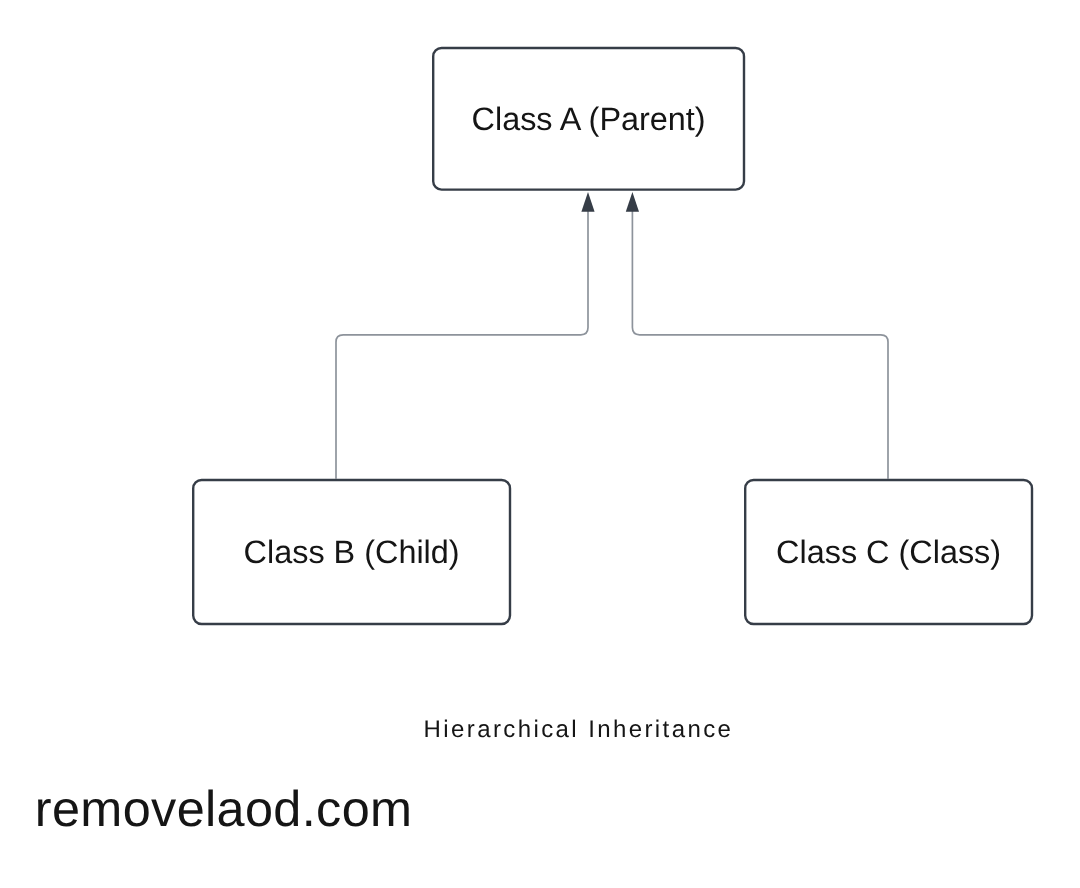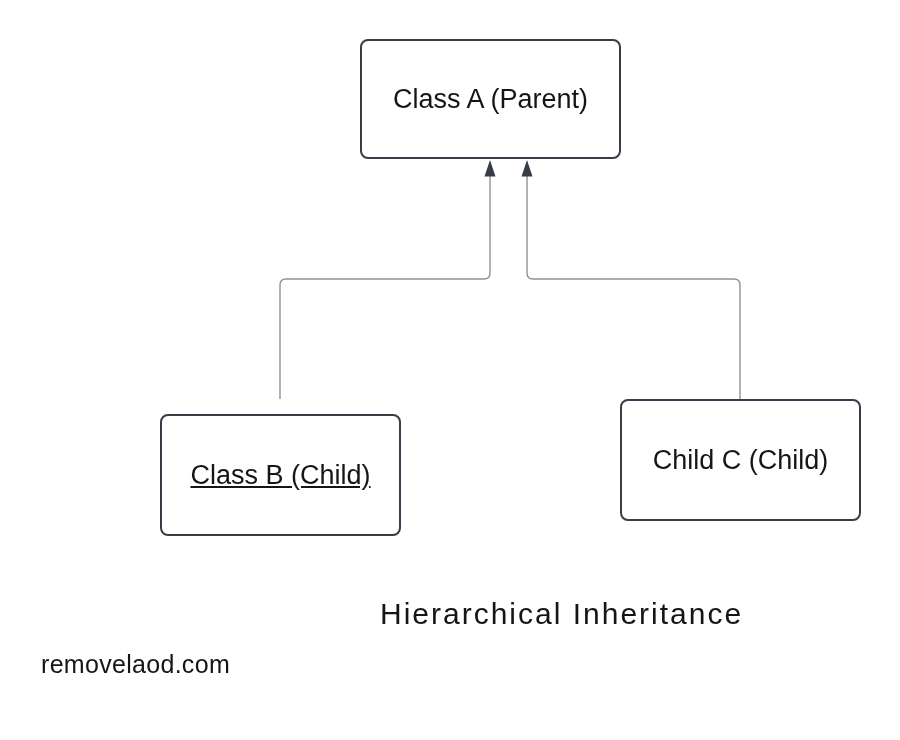--- a/index.html
+++ b/index.html
@@ -43,36 +43,36 @@
     border: 2px solid var(--shape-border);
     border-radius: 8px;
     display: flex;
     align-items: center;
     justify-content: center;
     color: var(--text);
     font-size: 27px;
     line-height: 1.2;
   }
   .node-a { left: 360px; top: 39px;  width: 261px; height: 120px; }
-  .node-b { left: 160px; top: 414px; width: 241px; height: 122px; text-decoration: underline; }
+  .node-b { left: 160px; top: 399px; width: 266px; height: 122px; }
   .node-c { left: 620px; top: 399px; width: 241px; height: 122px; }
   .diagram-title {
     position: absolute;
-    left: 380px;
+    left: 353px;
     top: 597px;
-    font-size: 30px;
+    font-size: 20px;
     letter-spacing: 2px;
     color: var(--text);
     white-space: nowrap;
   }
   .watermark {
     position: absolute;
-    left: 41px;
+    left: 29px;
     top: 650px;
-    font-size: 25px;
+    font-size: 42px;
     letter-spacing: 0.3px;
     color: var(--text);
     white-space: nowrap;
   }
 </style>
 </head>
 <body>
 
 <div class="canvas">
 
@@ -87,20 +87,20 @@
 
   <div class="node node-a">
     <span class="node-label">Class A (Parent)</span>
   </div>
 
   <div class="node node-b">
     <span class="node-label">Class B (Child)</span>
   </div>
 
   <div class="node node-c">
-    <span class="node-label">Child C (Child)</span>
+    <span class="node-label">Class C (Class)</span>
   </div>
 
   <div class="diagram-title">Hierarchical Inheritance</div>
 
   <div class="watermark">removelaod.com</div>
 
 </div>
 
 </body></html>

